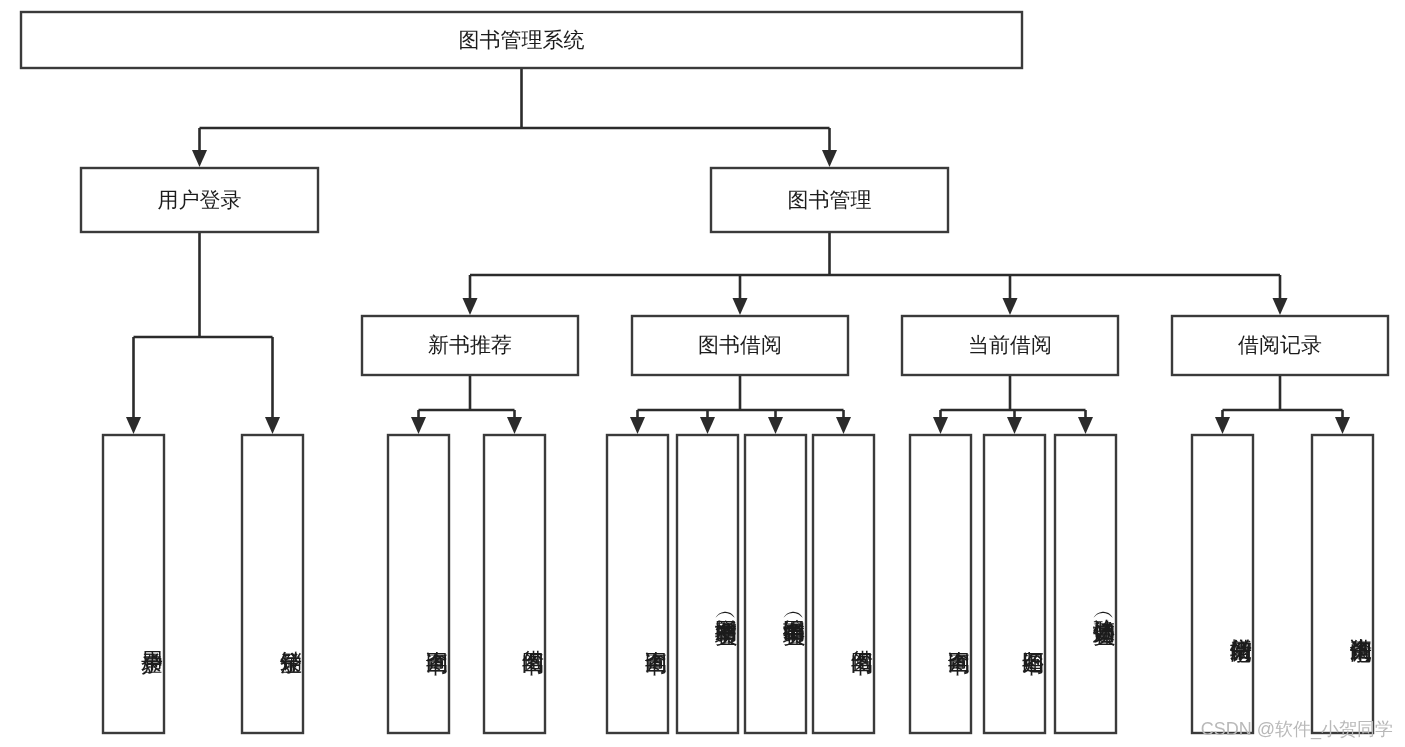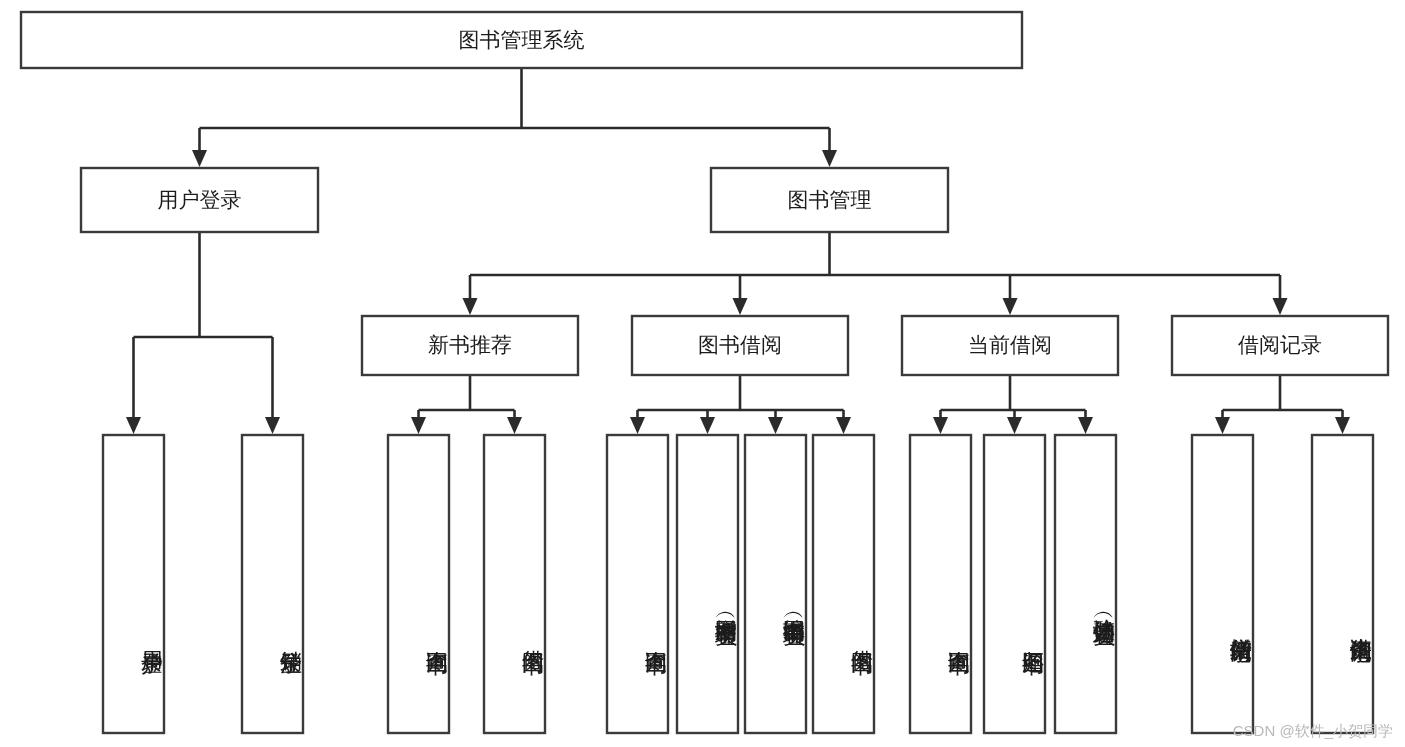--- a/index.html
+++ b/index.html
@@ -61,21 +61,21 @@
     color: #1c1c1c;
     letter-spacing: 1px;
     white-space: nowrap;
     pointer-events: none;
   }
   .watermark {
     position: absolute;
     right: 12px;
     bottom: 6px;
     font-family: "Liberation Sans", "DejaVu Sans", sans-serif;
-    font-size: 15px;
+    font-size: 18px;
     color: #b9b9b9;
     white-space: nowrap;
     user-select: none;
   }
 </style>
 </head>
 <body>
 
 <div id="diagram-root">
 

